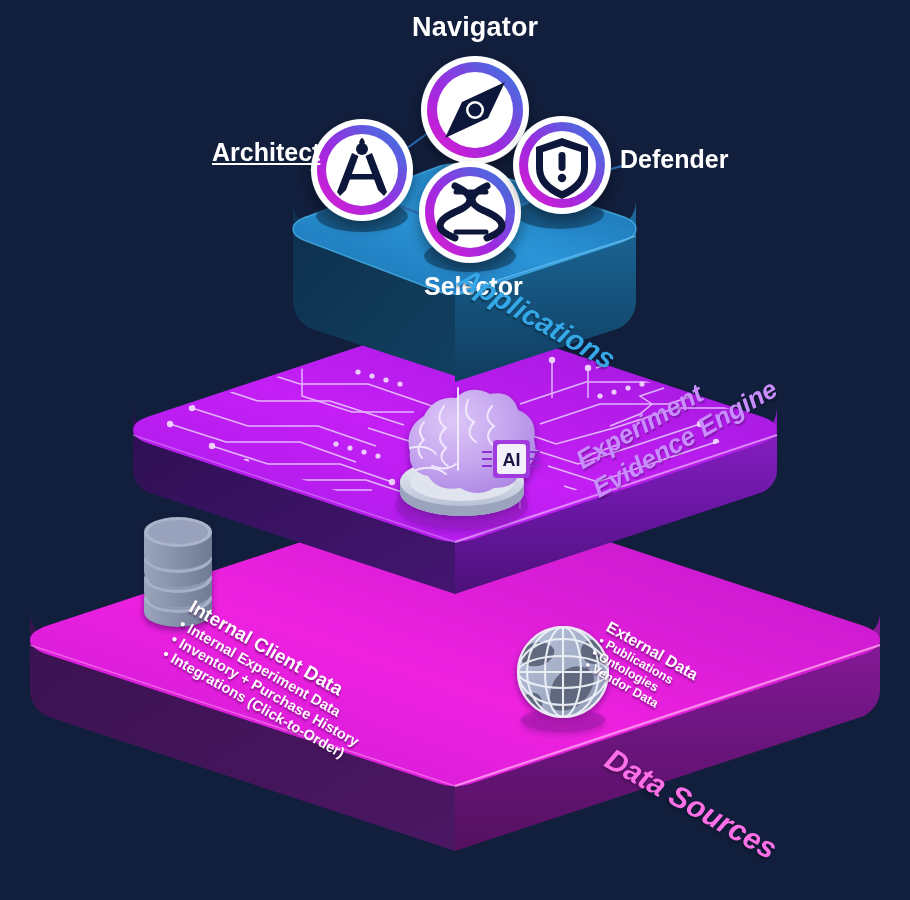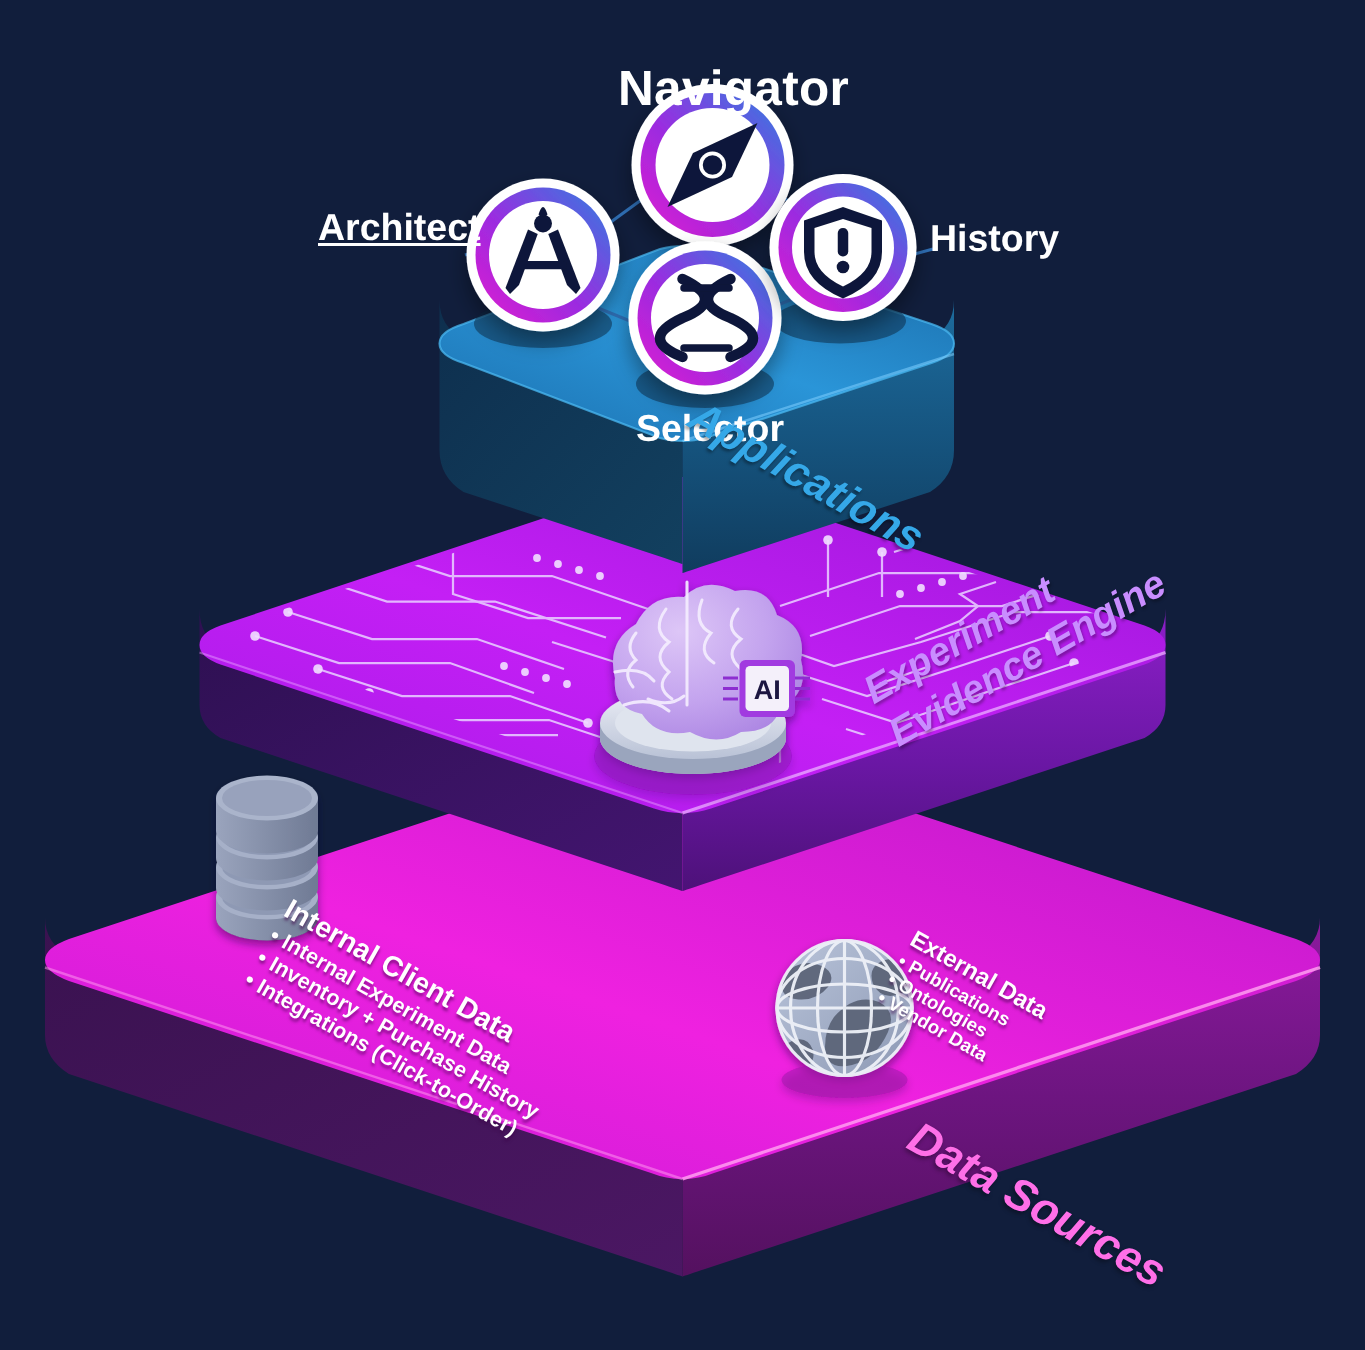--- a/index.html
+++ b/index.html
@@ -7,21 +7,21 @@
     width:910px;height:900px;overflow:hidden;
     background:#111e3c;
     font-family:"Liberation Sans", sans-serif;
     position:relative;
   }
   #stage{position:absolute;inset:0;width:910px;height:900px;}
   svg#scene{position:absolute;left:0;top:0;width:910px;height:900px;display:block;}
 
   
   .lbl{position:absolute;color:#ffffff;font-weight:bold;white-space:nowrap;}
-  .lbl-navigator{left:412px;top:40px;font-size:33px;letter-spacing:.2px;}
+  .lbl-navigator{left:412px;top:12px;font-size:27px;letter-spacing:.2px;}
   .lbl-architect{left:212px;top:138px;font-size:25px;text-decoration:underline;}
   .lbl-defender{left:620px;top:145px;font-size:25px;}
   .lbl-selector{left:424px;top:272px;font-size:25px;}
 
   .iso-label{position:absolute;font-weight:bold;white-space:nowrap;transform-origin:0 0;}
 
   .lbl-applications{
     left:470px;top:262px;font-size:29px;font-style:italic;color:#35a8e8;
     transform:rotate(29.5deg) skewX(-2deg);
     text-shadow:0 2px 2px rgba(0,0,0,.35);
@@ -396,21 +396,21 @@
                  M562 146 L543 152 L543 168 q0 14 19 23 q19 -9 19 -23 L581 152 Z" fill-rule="evenodd"></path>
         <rect x="558.5" y="152" width="7" height="19" rx="3.4"></rect>
         <circle cx="562" cy="178" r="4.2"></circle>
       </g>
     </g>
   </svg>
 
   <div class="lbl lbl-architect">Architect</div>
   <div class="lbl lbl-navigator">Navigator</div>
   <div class="lbl lbl-selector">Selector</div>
-  <div class="lbl lbl-defender">History</div>
+  <div class="lbl lbl-defender">Defender</div>
 
   <div class="iso-label lbl-applications">Applications</div>
 
   <div class="iso-label lbl-engine">
     <div>Experiment</div>
     <div>Evidence Engine</div>
   </div>
 
   <div class="iso-label lbl-datasources">Data Sources</div>
 

